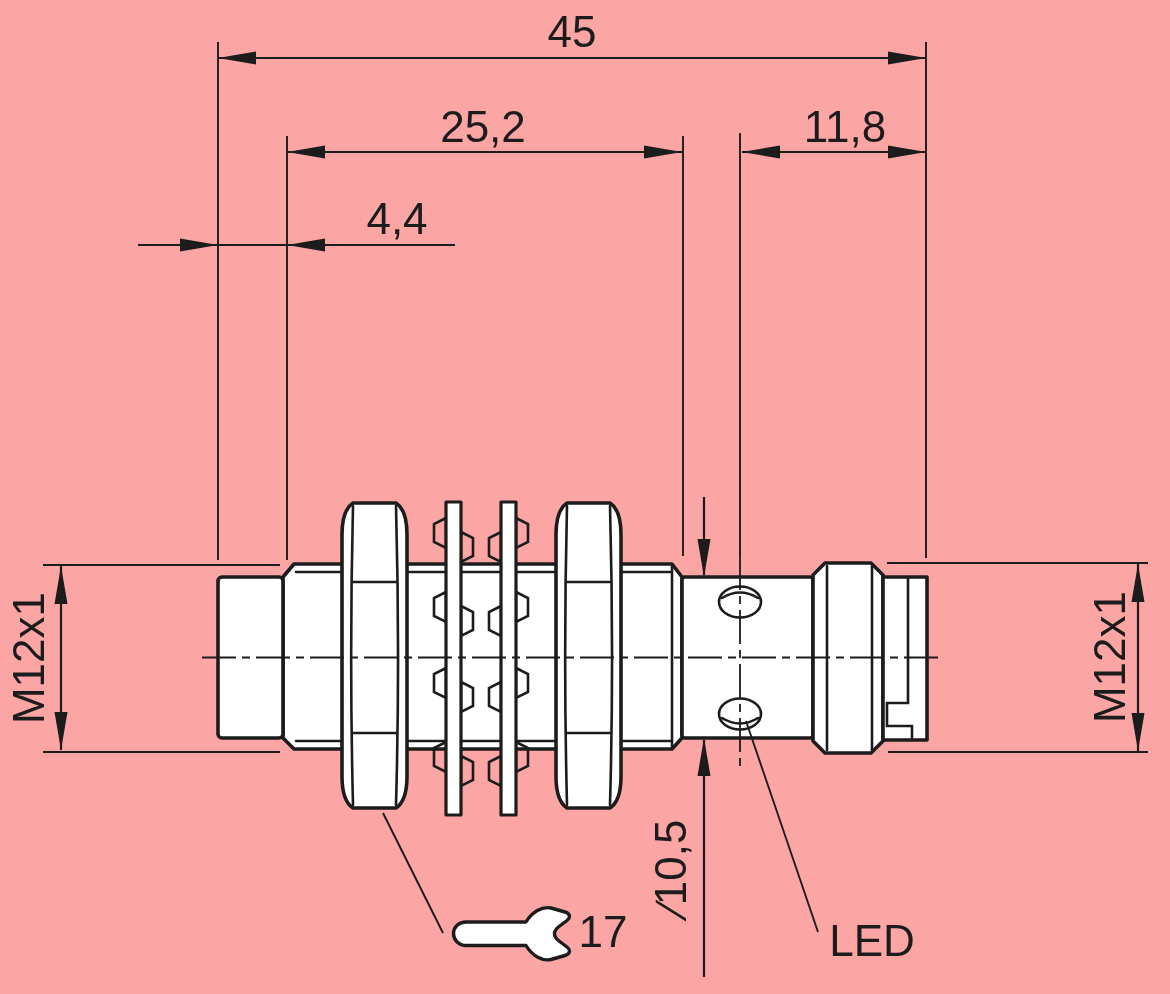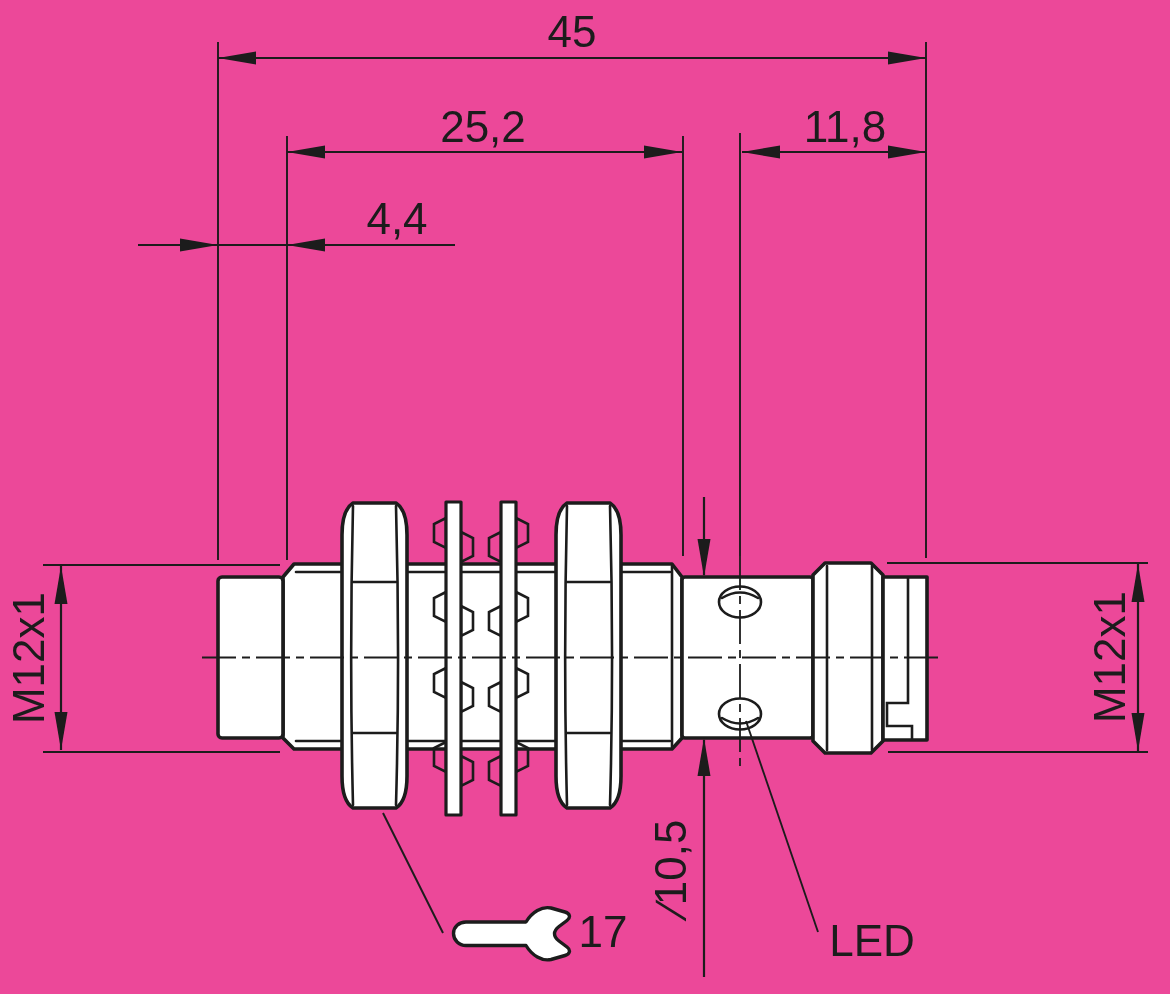--- a/index.html
+++ b/index.html
@@ -1,16 +1,16 @@
 <!DOCTYPE html>
 <html><head>
 <meta charset="utf-8">
 <style>
   html,body{margin:0;padding:0;background:#ffffff;}
-  .stage{width:1170px;height:994px;position:relative;background:#ec4899;overflow:hidden;}
+  .stage{width:1170px;height:994px;position:relative;background:#fca5a5;overflow:hidden;}
   svg{display:block;}
   svg text{
     font-family:"Liberation Sans","DejaVu Sans",sans-serif;
     font-size:44px;
     fill:#1c1c1c;
   }
   .outline{fill:#ffffff;stroke:#1c1c1c;stroke-width:3.6;stroke-linejoin:round;}
   .outline2{fill:#ffffff;stroke:#1c1c1c;stroke-width:3.2;stroke-linejoin:round;}
   .detail{fill:none;stroke:#1c1c1c;stroke-width:2.6;stroke-linecap:round;}
   .dim{fill:none;stroke:#1c1c1c;stroke-width:2.2;}

